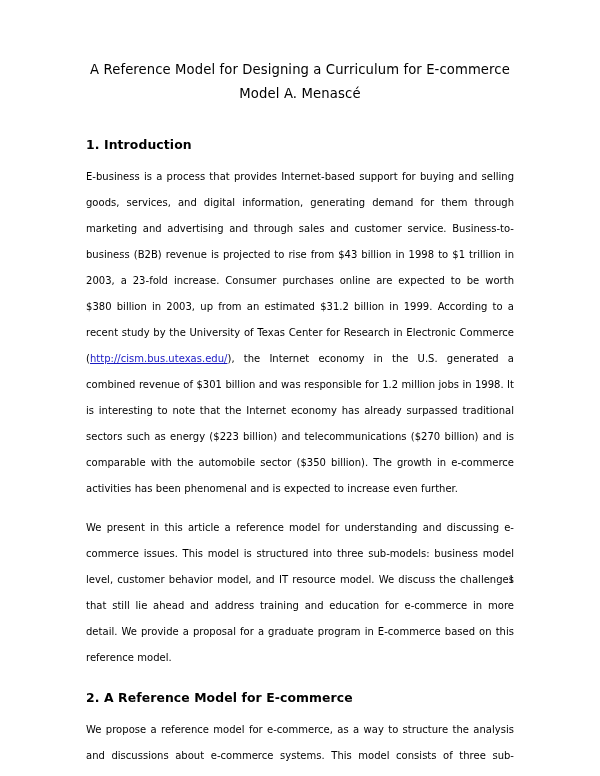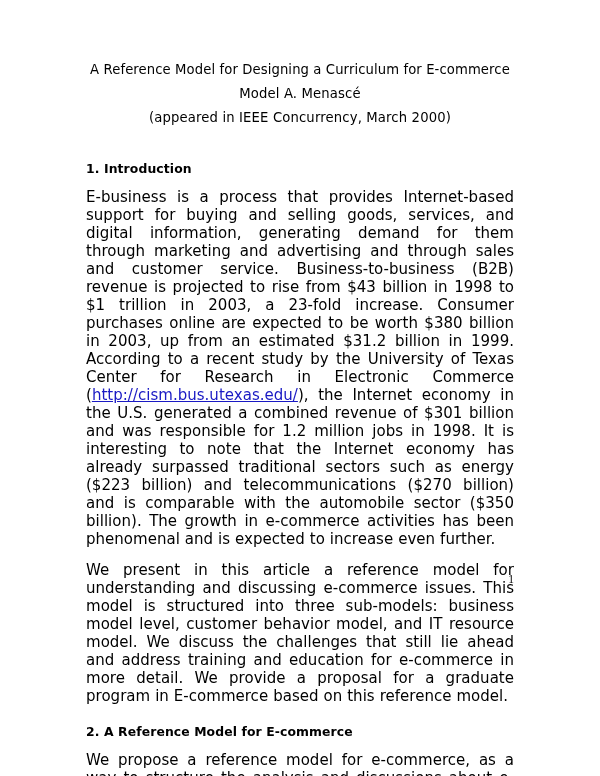--- a/index.html
+++ b/index.html
@@ -55,22 +55,22 @@
     margin-top: 18px;
     margin-bottom: 11px;
     letter-spacing: 0.1px;
   }
   .heading.first {
     margin-top: 0;
   }
 
   
   p.body-text {
-    font-size: 15px;
-    line-height: 18px;
+    font-size: 10px;
+    line-height: 26px;
     text-align: justify;
     margin: 0 0 13px 0;
     letter-spacing: 0.02px;
     word-spacing: 0.2px;
     -webkit-hyphens: none;
     hyphens: none;
   }
   p.body-text:last-child {
     margin-bottom: 0;
   }
@@ -120,21 +120,20 @@
 </head>
 <body>
 
 <div class="page">
 
   <div class="content">
 
     <div class="title-block">
       <div class="title-line main">A Reference Model for Designing a Curriculum for E-commerce</div>
       <div class="title-line">Model A. Menascé</div>
-      <div class="title-line">(appeared in IEEE Concurrency, March 2000)</div>
     </div>
 
     <div id="section-list">
         <div class="heading first">1.  Introduction</div>
         <p class="body-text"><span>E-business is a process that provides Internet-based support for buying and selling goods, services, and digital information, generating demand for them through marketing and advertising and through sales and customer service.  Business-to-business (B2B) revenue is projected to rise from $43 billion in 1998 to $1 trillion in 2003, a 23-fold increase. Consumer purchases online are expected to be worth $380 billion in 2003, up from an estimated $31.2 billion in 1999.  According to a recent study by the University of Texas Center for Research in Electronic Commerce (</span><a class="link" href="#" style="color: rgb(25, 25, 196);">http://cism.bus.utexas.edu/</a><span>), the Internet economy in the U.S. generated a combined revenue of $301 billion and was responsible for 1.2 million jobs in 1998.  It is interesting to note that the Internet economy has already surpassed traditional sectors such as energy ($223 billion) and telecommunications ($270 billion) and is comparable with the automobile sector ($350 billion).  The growth in e-commerce activities has been phenomenal and is expected to increase even further.</span></p>
         <p class="body-text"><span>We present in this article a reference model for understanding and discussing e-commerce issues.  This model is structured into three sub-models: business model level, customer behavior model, and IT resource model.  We discuss the challenges that still lie ahead and address training and education for e-commerce in more detail.  We provide a proposal for a graduate program in E-commerce based on this reference model.</span></p>
         <div class="heading">2.  A Reference Model for E-commerce</div>
         <p class="body-text"><span>We propose a reference model for e-commerce, as a way to structure the analysis and discussions about e-commerce systems.  This model consists of three sub-models, as indicated in Figure 6.  The top level model is the </span><em class="ital">business model.</em><span>  It resource aspects such as</span></p>
         <ul class="bullets">
           <li><span class="bullet-marker">❑</span></li>

